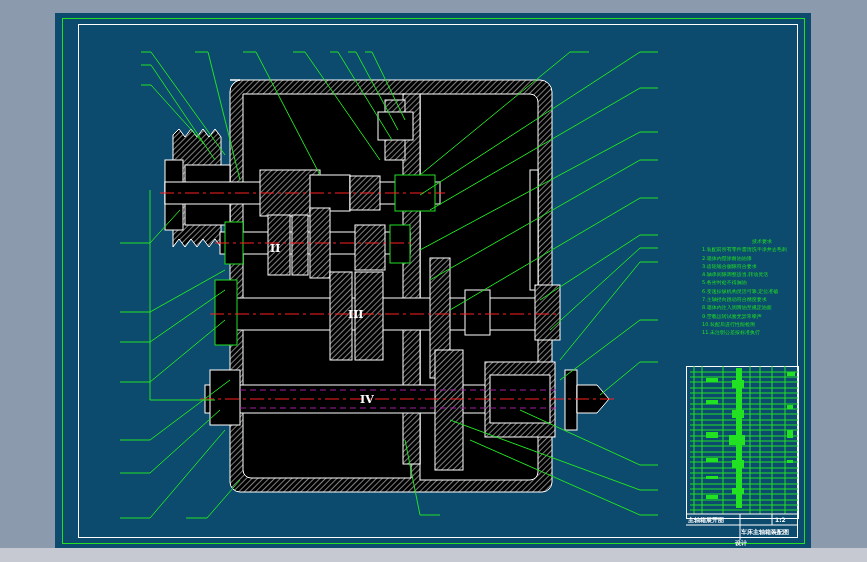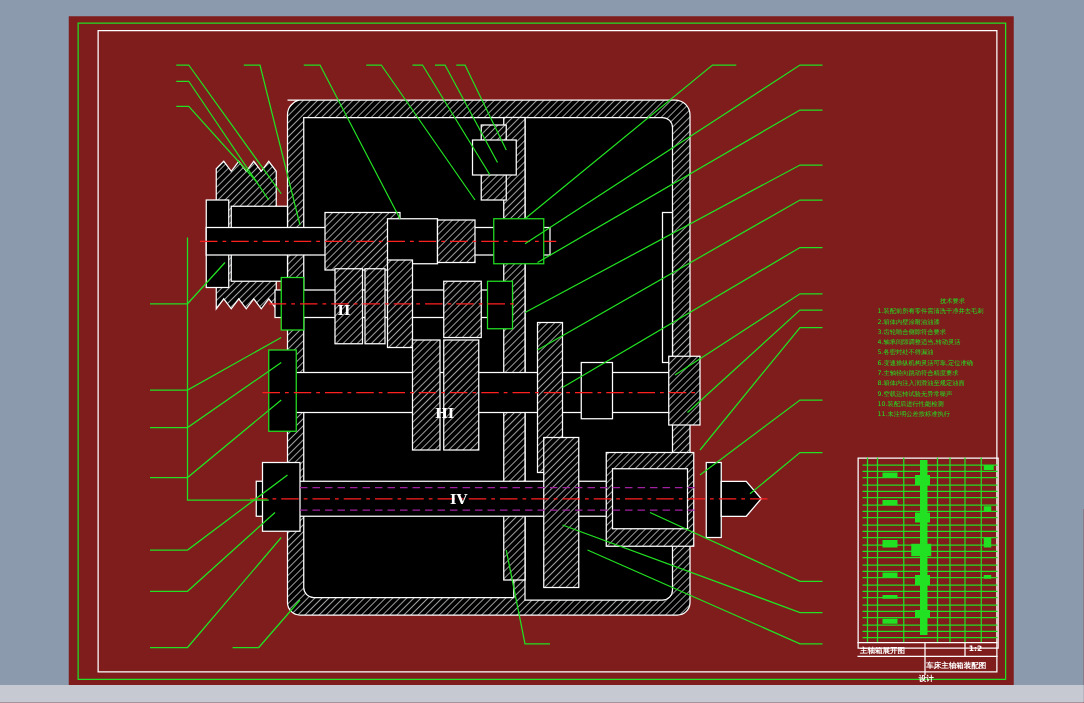--- a/index.html
+++ b/index.html
@@ -1,18 +1,18 @@
 <!DOCTYPE html>
 <html><head>
 <meta charset="utf-8">
 <style>
   html,body{margin:0;padding:0;}
   body{width:867px;height:562px;background:#8c9aae;position:relative;overflow:hidden;font-family:"DejaVu Sans",sans-serif;}
   .bottom-strip{position:absolute;left:0;top:548px;width:867px;height:14px;background:#c6c9d1;}
-  .canvas{position:absolute;left:55px;top:13px;width:756px;height:535px;background:#7f1d1d;}
+  .canvas{position:absolute;left:55px;top:13px;width:756px;height:535px;background:#0c4a6e;}
   svg{position:absolute;left:0;top:0;}
   .lbl{position:absolute;color:#fff;font-family:"DejaVu Serif",serif;font-size:11px;font-weight:bold;line-height:11px;}
   .notes{position:absolute;left:702px;top:237px;width:110px;color:#22e022;font-size:5px;line-height:8.3px;}
   .notes .t{text-align:center;padding-left:10px;}
   .notes div{white-space:nowrap;overflow:hidden;}
 </style>
 </head>
 <body>
 
 <div class="bottom-strip"></div>
@@ -190,21 +190,21 @@
       <rect x="787" y="460" width="6" height="3"></rect>
     </g>
     <line x1="686" y1="514" x2="798" y2="514"></line>
     <line x1="686" y1="525" x2="798" y2="525"></line>
     <line x1="740" y1="514" x2="740" y2="540"></line>
     <line x1="772" y1="514" x2="772" y2="525"></line>
   </g>
 </svg>
 
 <div class="lbl" style="left:215px;top:230px;">II</div>
-<div class="lbl" style="left:293px;top:312px;">III</div>
+<div class="lbl" style="left:293px;top:296px;">III</div>
 <div class="lbl" style="left:305px;top:381px;">IV</div>
 
 <div class="notes" style="left:647px;top:224px;">
   <div class="t">技术要求</div>
   <div>1.装配前所有零件需清洗干净并去毛刺</div>
   <div>2.箱体内壁涂耐油油漆</div>
   <div>3.齿轮啮合侧隙符合要求</div>
   <div>4.轴承间隙调整适当,转动灵活</div>
   <div>5.各密封处不得漏油</div>
   <div>6.变速操纵机构灵活可靠,定位准确</div>

